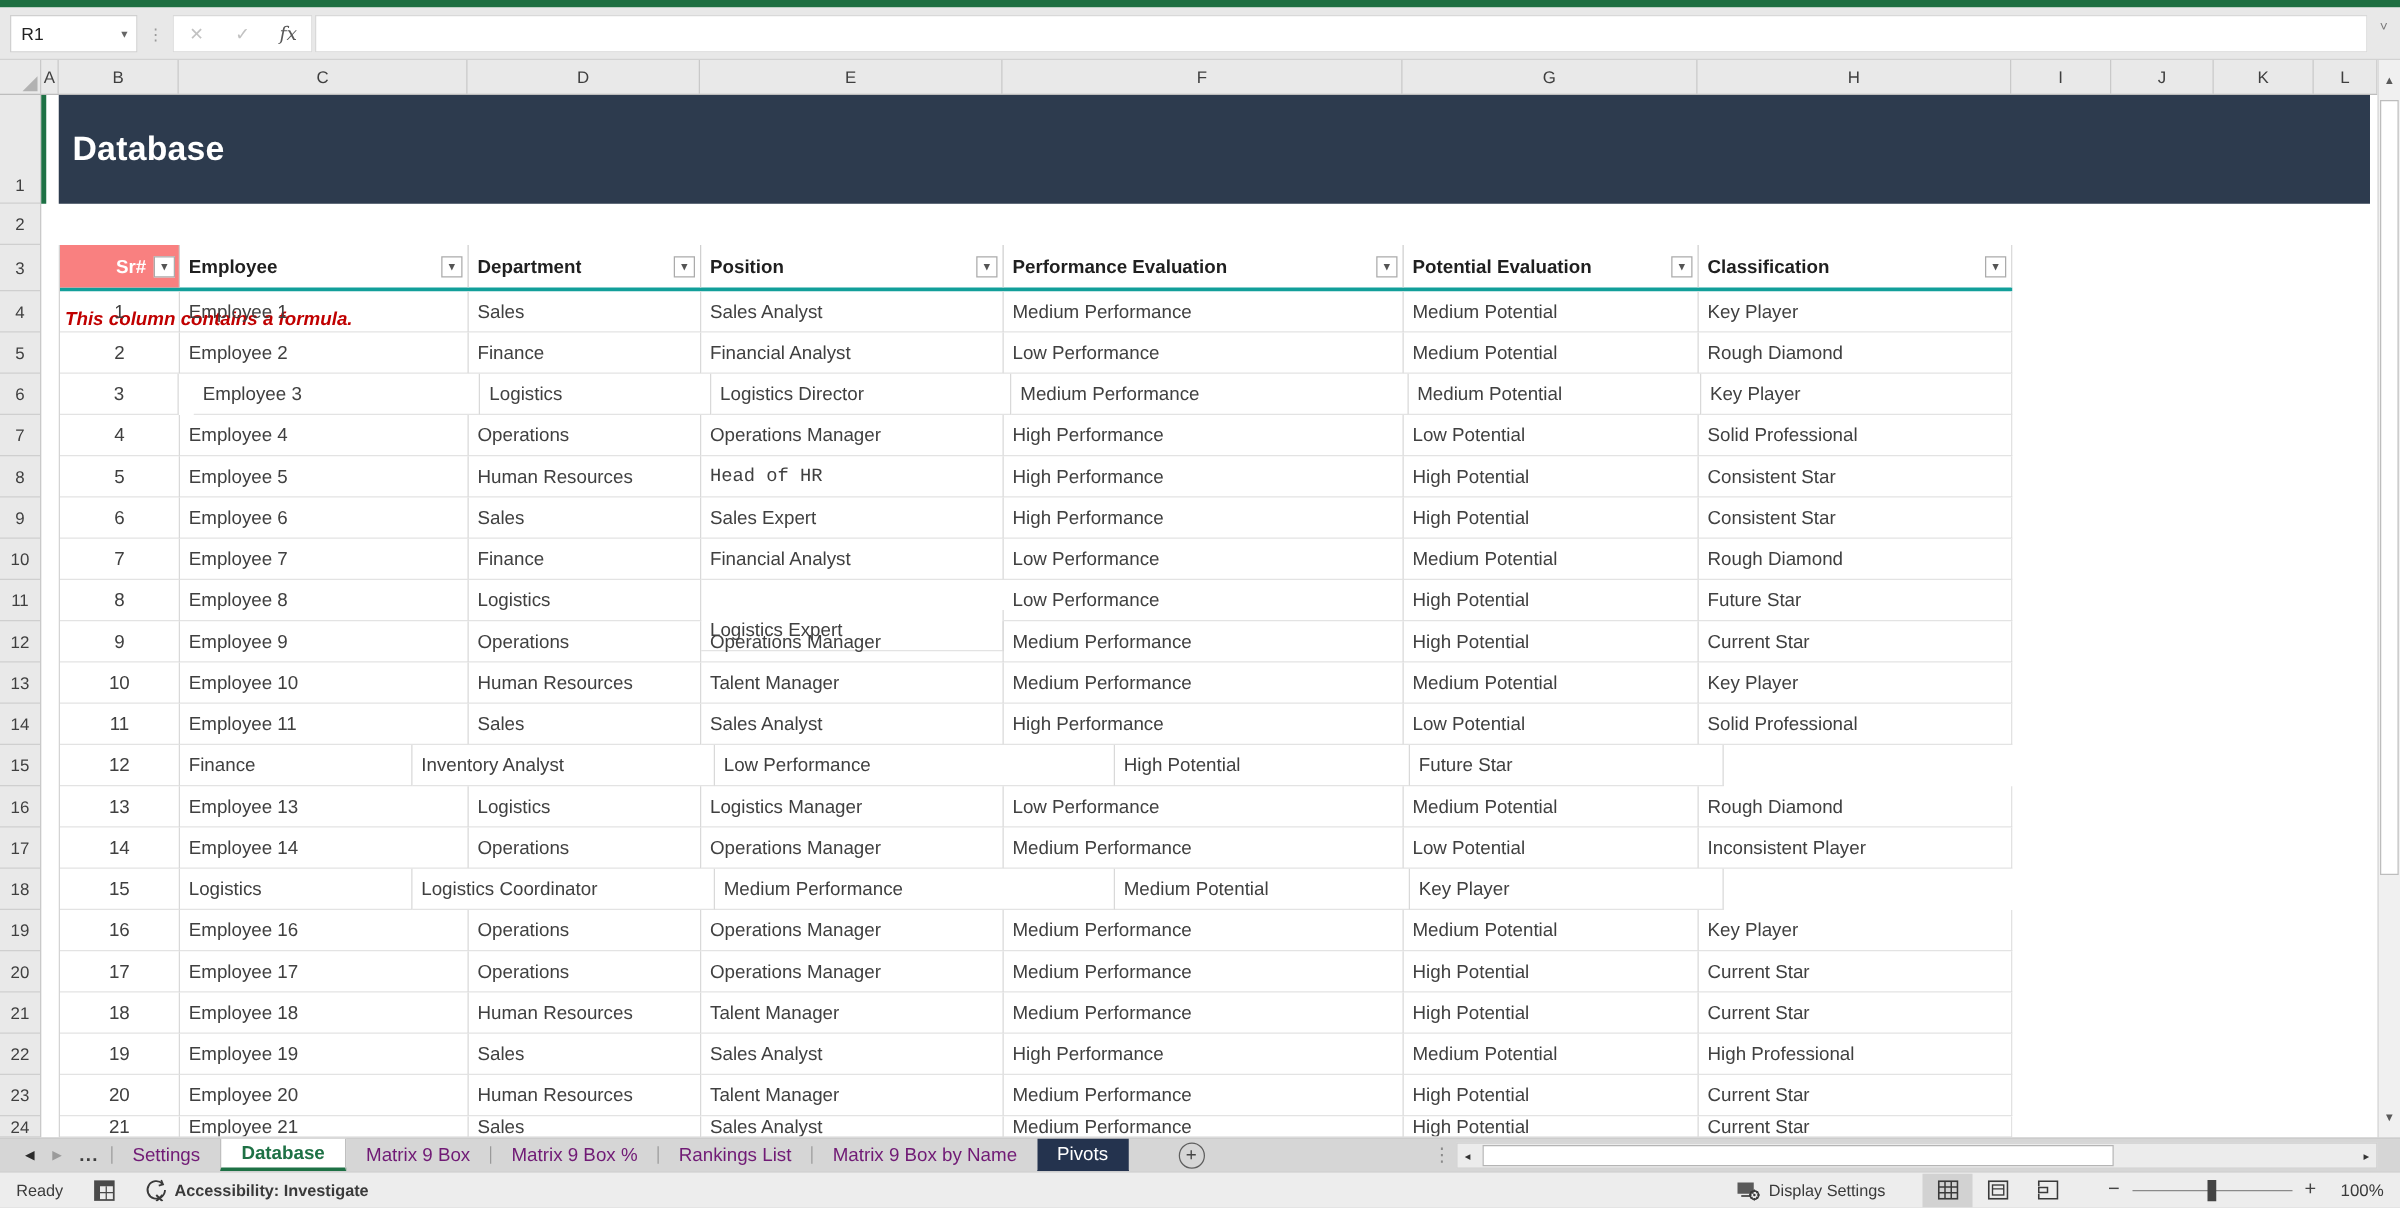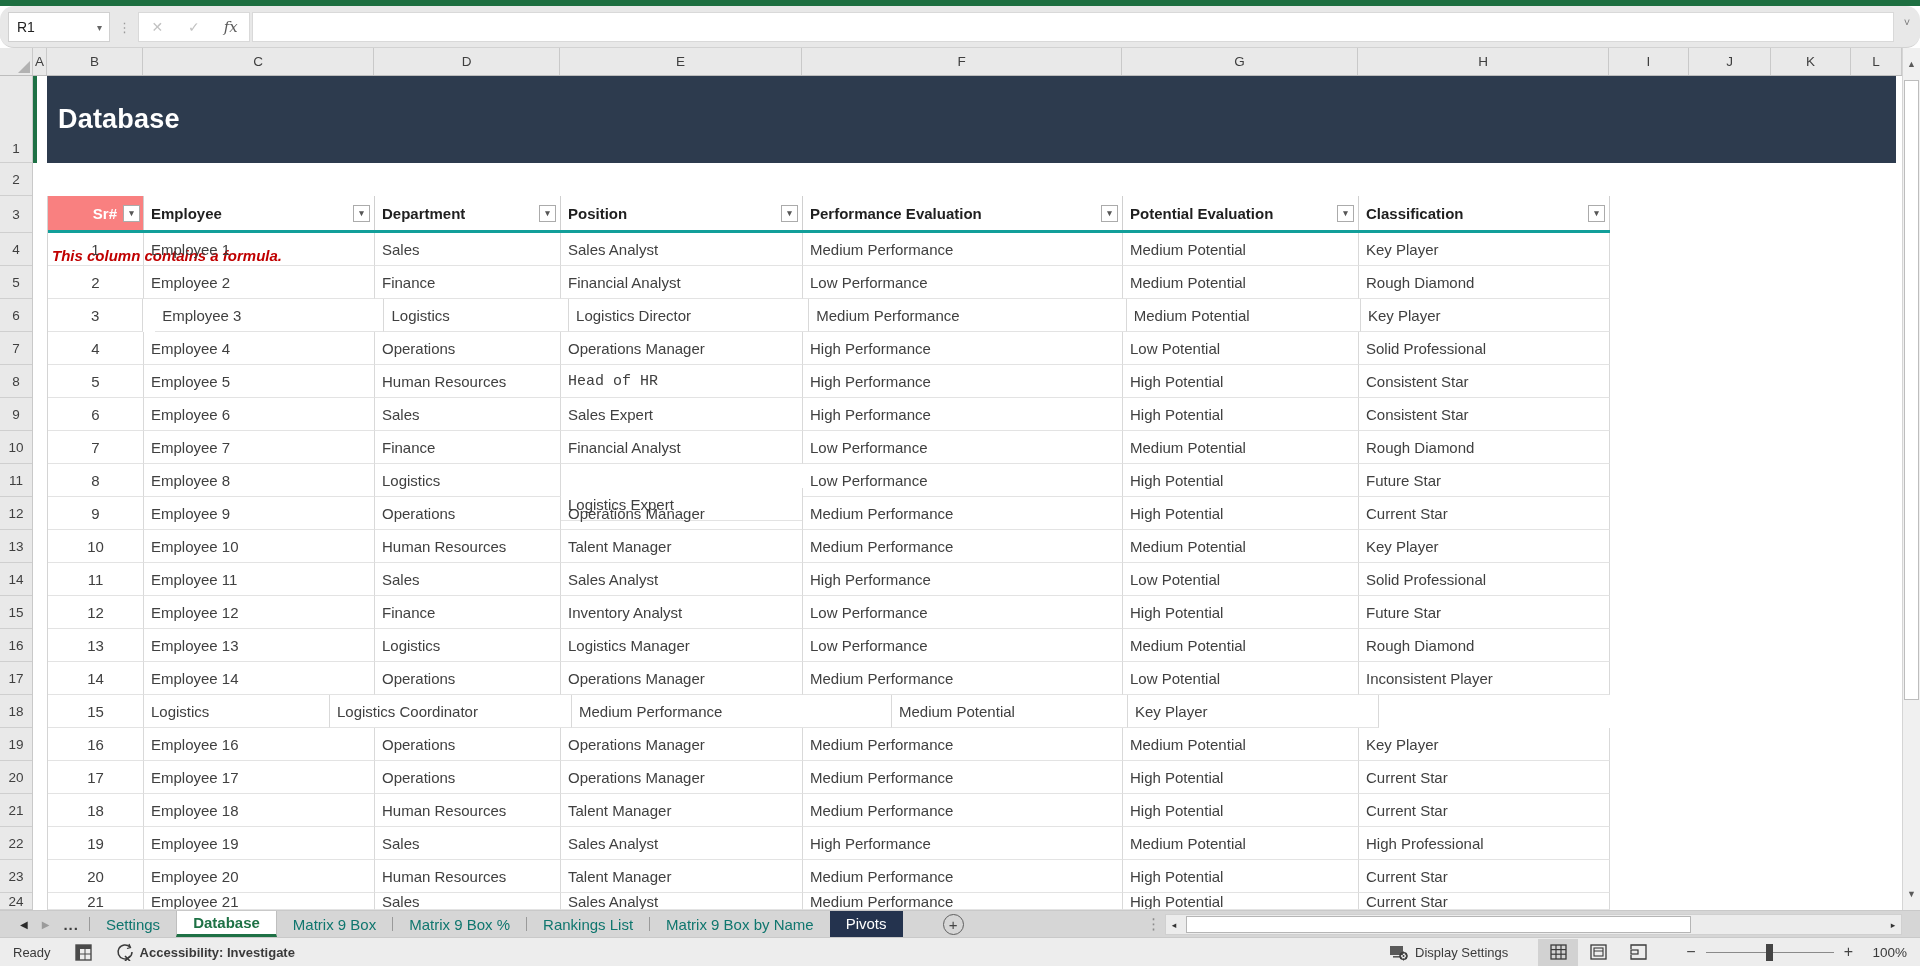--- a/index.html
+++ b/index.html
@@ -5,21 +5,21 @@
   * { box-sizing: border-box; margin: 0; padding: 0; }
   body { margin:0; background:#888; font-family:"Liberation Sans", sans-serif; }
   .screen { position:relative; width:1920px; height:966px; background:#fff; overflow:hidden;
             font-family:"Liberation Sans", sans-serif; }
 
   
   .top-strip { position:absolute; left:0; top:0; width:1920px; height:6px; background:#1E6F41; }
 
   
   .formula-row { position:absolute; left:0; top:6px; width:1920px; height:42px; background:#E8E8E8;
-                 border-bottom:1px solid #d2d2d2;border-radius:14px; }
+                 border-bottom:1px solid #d2d2d2; }
   .name-box { position:absolute; left:8px; top:6px; width:102px; height:30px; background:#fff;
               border:1px solid #d0d0d0; display:flex; align-items:center; }
   .name-box .nb-text { flex:1; padding-left:8px; font-size:14px; color:#222; }
   .nb-arrow { width:20px; text-align:center; color:#666; font-size:10px; border-left:1px solid transparent; }
   .fb-grip { position:absolute; left:118px; top:6px; height:30px; display:flex; align-items:center;
              color:#9a9a9a; font-size:13px; letter-spacing:-1px; }
   .fb-btns { position:absolute; left:138px; top:6px; width:112px; height:30px; background:#fff;
              border:1px solid #d9d9d9; display:flex; align-items:center; justify-content:space-around; }
   .fbtn { width:26px; text-align:center; font-size:14px; }
   .fbtn.x { color:#c2c2c2; }
@@ -82,21 +82,21 @@
              border:1px solid #bdbdbd; }
 
   
   .tab-bar { position:absolute; left:0; top:910px; width:1920px; height:27px; background:#D6D6D6;
              border-top:1px solid #c9c9c9; display:flex; align-items:stretch; }
   .tab-nav { display:flex; align-items:center; padding-left:20px; gap:14px; color:#2b2b2b; font-size:10px; }
   .tab-nav .dis { color:#9b9b9b; }
   .tab-nav .more { font-size:15px; font-weight:bold; color:#3e3e3e; letter-spacing:1px; }
   .tabs { display:flex; align-items:stretch; margin-left:10px; }
   .tabsep { width:1px; background:#9a9a9a; margin:6px 0; }
-  .tab { display:flex; align-items:center; padding:0 16px; font-size:15px; color:#0f766e; white-space:nowrap; }
+  .tab { display:flex; align-items:center; padding:0 16px; font-size:15px; color:#701a75; white-space:nowrap; }
   .tab.active { background:#fff; color:#1E7145; font-weight:bold; border-bottom:3px solid #1E7145;
                 border-left:1px solid #bfbfbf; border-right:1px solid #bfbfbf; }
   .tab.dark { background:#24334E; color:#fff; border-bottom:1px solid #24334E; }
   .add-sheet { width:21px; height:21px; border:1px solid #5f5f5f; border-radius:50%; color:#444;
                display:flex; align-items:center; justify-content:center; font-size:15px;
                margin:3px 0 0 40px; line-height:1; }
   .tab-grip { position:absolute; left:1146px; top:4px; color:#8a8a8a; font-size:15px; }
   .h-scroll { position:absolute; left:1165px; top:3px; width:737px; height:21px; background:#ECECEC;
               border:1px solid #d0d0d0; display:flex; align-items:center; }
   .h-arr { width:16px; text-align:center; font-size:9px; color:#333; }
@@ -320,21 +320,20 @@
             <div class="td td-sr" style="width: 96px;">11</div>
             <div class="td" style="width: 231px;">Employee 11</div>
             <div class="td" style="width: 186px;">Sales</div>
             <div class="td" style="width: 242px;">Sales Analyst</div>
             <div class="td" style="width: 320px;">High Performance</div>
             <div class="td" style="width: 236px;">Low Potential</div>
             <div class="td" style="width: 251px;">Solid Professional</div>
           </div>
           <div class="trow">
             <div class="td td-sr" style="width: 96px;">12</div>
-            <div class="td" style="width: 231px;">Employee 12</div>
             <div class="td" style="width: 186px;">Finance</div>
             <div class="td" style="width: 242px;">Inventory Analyst</div>
             <div class="td" style="width: 320px;">Low Performance</div>
             <div class="td" style="width: 236px;">High Potential</div>
             <div class="td" style="width: 251px;">Future Star</div>
           </div>
           <div class="trow">
             <div class="td td-sr" style="width: 96px;">13</div>
             <div class="td" style="width: 231px;">Employee 13</div>
             <div class="td" style="width: 186px;">Logistics</div>

